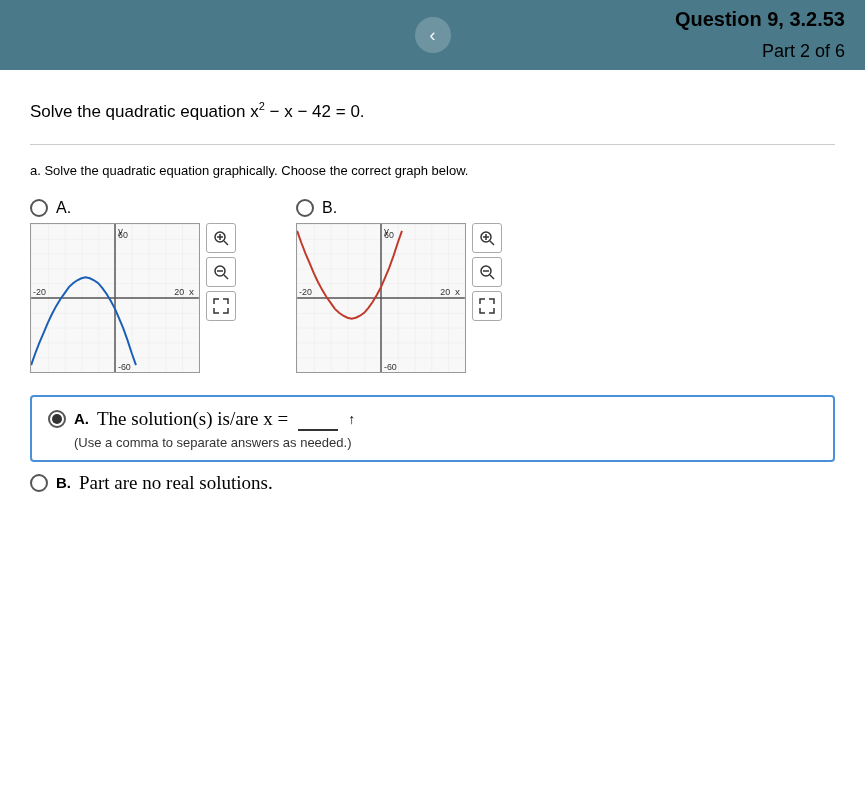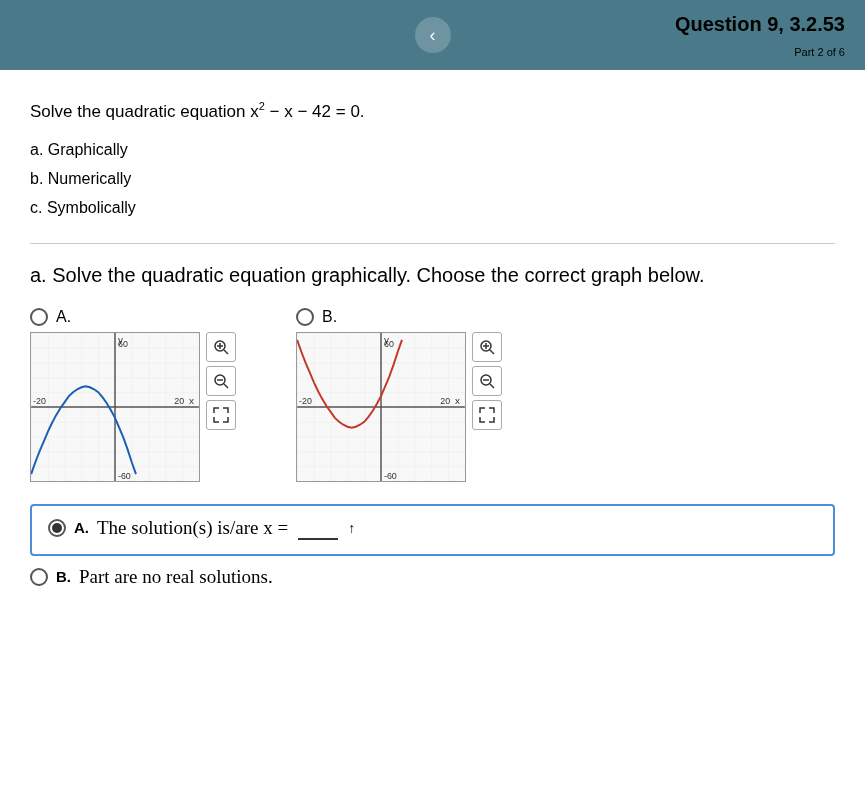--- a/index.html
+++ b/index.html
@@ -43,21 +43,21 @@
       text-align: right;
       color: #000000;
     }
 
     .question-title {
       font-size: 20px;
       font-weight: bold;
     }
 
     .question-part {
-      font-size: 11px;
+      font-size: 18px;
       margin-top: 10px;
     }
 
     .main-content {
       background: white;
       padding: 28px 30px;
       min-height: 716px;
     }
 
     .problem-section {
@@ -81,21 +81,21 @@
       vertical-align: super;
     }
 
     .divider {
       border: none;
       border-top: 1px solid #ccc;
       margin: 16px 0;
     }
 
     .sub-question {
-      font-size: 20px;
+      font-size: 13px;
       margin-bottom: 18px;
       line-height: 1.5;
     }
 
     .graph-choices {
       display: flex;
       gap: 60px;
       margin-bottom: 22px;
       align-items: flex-start;
     }
@@ -255,25 +255,20 @@
     <div class="question-title">Question 9, 3.2.53</div>
     <div class="question-part">Part 2 of 6</div>
   </div>
 </div>
 
 <div class="main-content">
 
   <div class="problem-section">
     <div class="problem-text">
       Solve the quadratic equation x<sup>2</sup> − x − 42 = 0.
-    </div>
-    <div class="method-list">
-      <div>a. Graphically</div>
-      <div>b. Numerically</div>
-      <div>c. Symbolically</div>
     </div>
   </div>
 
   <hr class="divider">
 
   <div class="sub-question">a. Solve the quadratic equation graphically. Choose the correct graph below.</div>
 
   <div class="graph-choices">
 
     <div class="graph-choice">
@@ -445,20 +440,21 @@
 
 
   <div class="answer-box">
     <div class="answer-row">
       <span class="radio-filled"></span>
       <span style="font-size:15px;font-weight:bold;">A.</span>
       <span class="answer-text">The solution(s) is/are x =</span>
       <input class="answer-input" type="text" value="" style="">
       <span style="font-size:14px;">↑</span>
     </div>
+    <div class="answer-sub">(Use a comma to separate answers as needed.)</div>
   </div>
 
   <div class="option-b-row">
     <span class="radio-circle" style="width:18px;height:18px;"></span>
     <span style="font-size:15px;font-weight:bold;">B.</span>
     <span class="answer-text">Part are no real solutions.</span>
   </div>
 
 </div>
 

